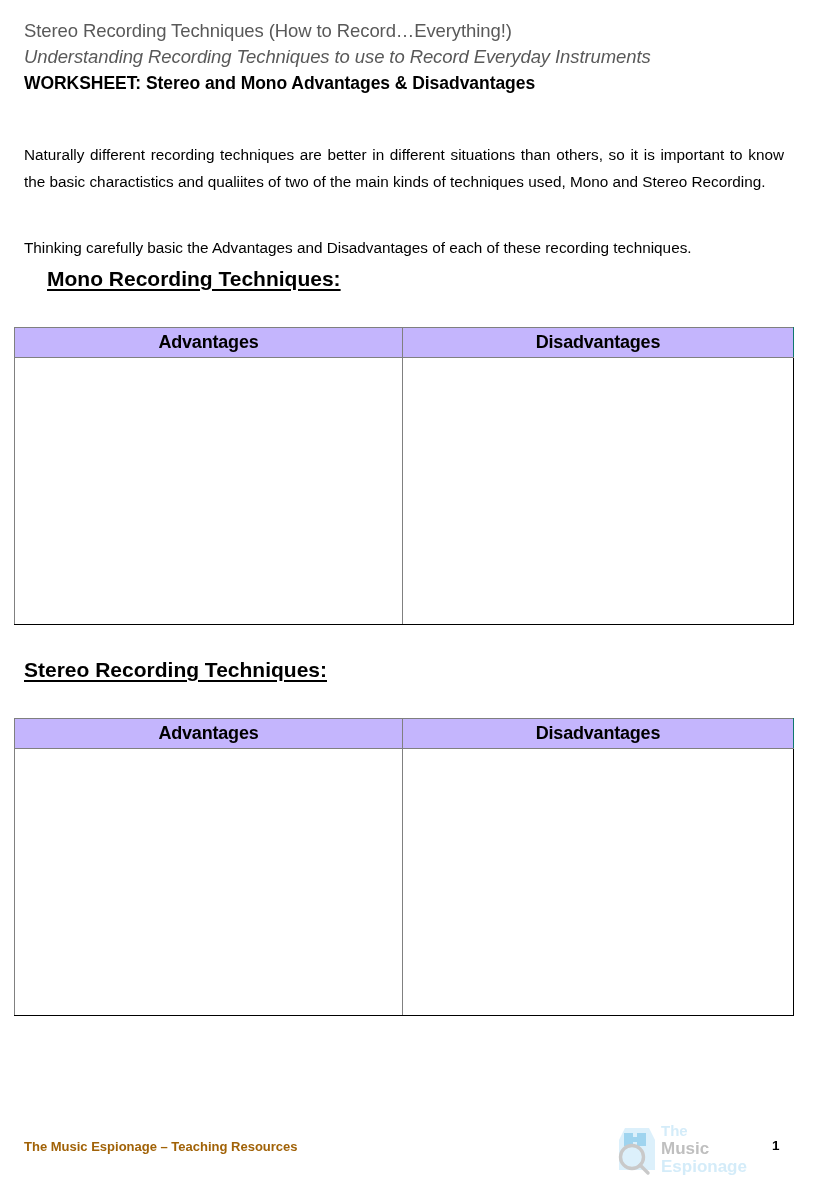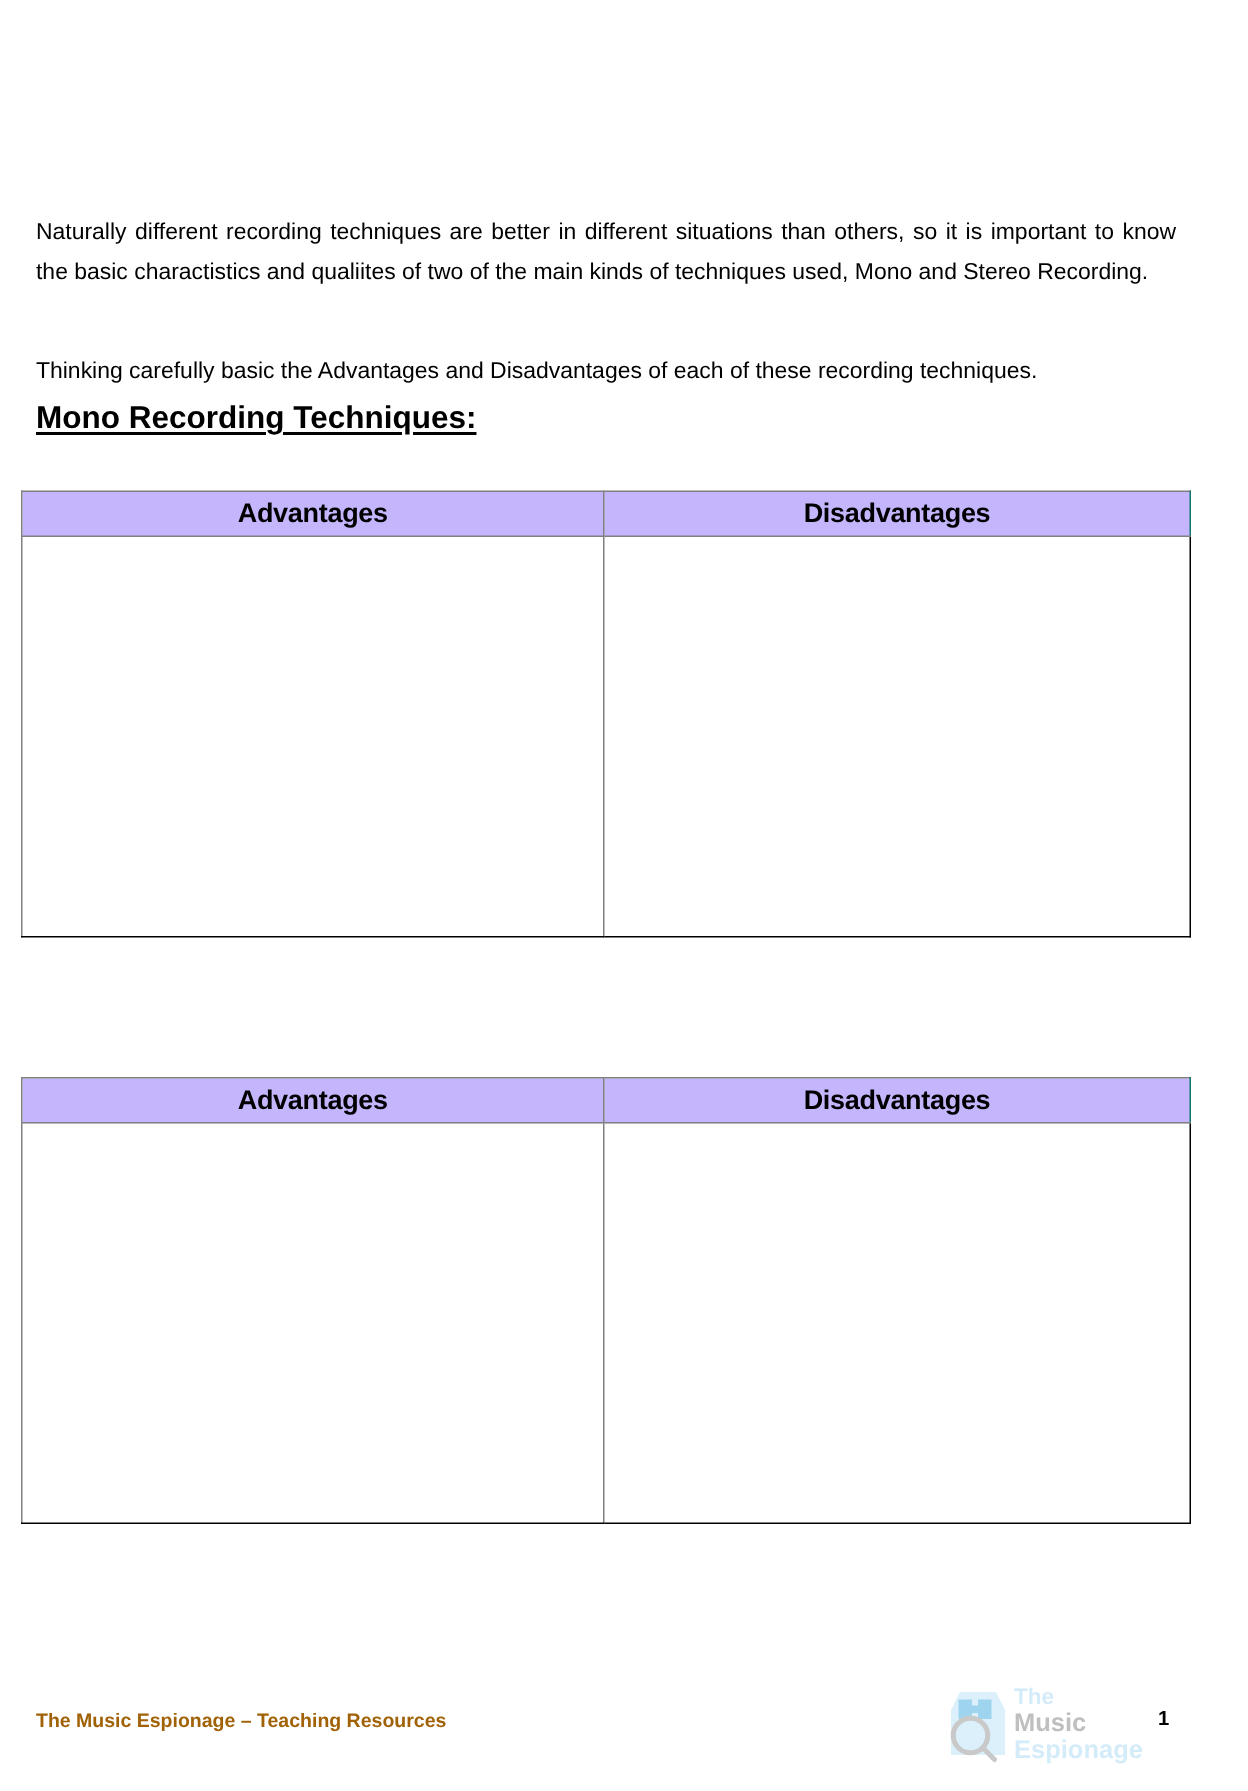--- a/index.html
+++ b/index.html
@@ -81,21 +81,21 @@
   .section-heading {
     position: absolute;
     left: 24px;
     font-size: 21px;
     font-weight: bold;
     color: #000000;
     text-decoration: underline;
     text-underline-offset: 3px;
     white-space: nowrap;
   }
-  #heading-mono   { top: 267px; }
+  #heading-mono   { top: 267px; margin-left: 23px; }
   #heading-stereo { top: 658px; }
 
   
   .wtable {
     position: absolute;
     left: 14px;
     width: 779px;
     border-collapse: collapse;
     table-layout: fixed;
   }
@@ -148,32 +148,37 @@
     left: 772px;
     top: 1138px;
     font-size: 13.5px;
     color: #000000;
     font-weight: 600;
   }
 
   
   .logo {
     position: absolute;
-    left: 630px;
+    left: 615px;
     top: 1120px;
     width: 135px;
     height: 58px;
   }
   .logo svg { display: block; }
 </style>
 </head>
 <body>
 
 <div class="page">
 
+  <div class="doc-header">
+    <div class="title-line1">Stereo Recording Techniques (How to Record…Everything!)</div>
+    <div class="title-line2">Understanding Recording Techniques to use to Record Everyday Instruments</div>
+    <div class="title-line3">WORKSHEET: Stereo and Mono Advantages &amp; Disadvantages</div>
+  </div>
 
   <p class="intro">Naturally different recording techniques are better in different situations than others, so it is important to know the basic charactistics and qualiites of two of the main kinds of techniques used, Mono and Stereo Recording.</p>
   <p class="intro2">Thinking carefully basic the Advantages and Disadvantages of each of these recording techniques.</p>
 
   <div class="section-heading" id="heading-mono">Mono Recording Techniques:</div>
 
   <table class="wtable" id="table-mono">
     <colgroup>
         <col class="col-adv">
         <col class="col-dis">
@@ -185,20 +190,21 @@
       </tr>
     </thead>
     <tbody>
       <tr>
         <td class="td-adv"></td>
         <td class="td-dis"></td>
       </tr>
     </tbody>
   </table>
 
+  <div class="section-heading" id="heading-stereo">Stereo Recording Techniques:</div>
 
   <table class="wtable" id="table-stereo">
     <colgroup>
         <col class="col-adv">
         <col class="col-dis">
       </colgroup>
     <thead>
       <tr>
         <th class="th-adv">Advantages</th>
         <th class="th-dis">Disadvantages</th>

